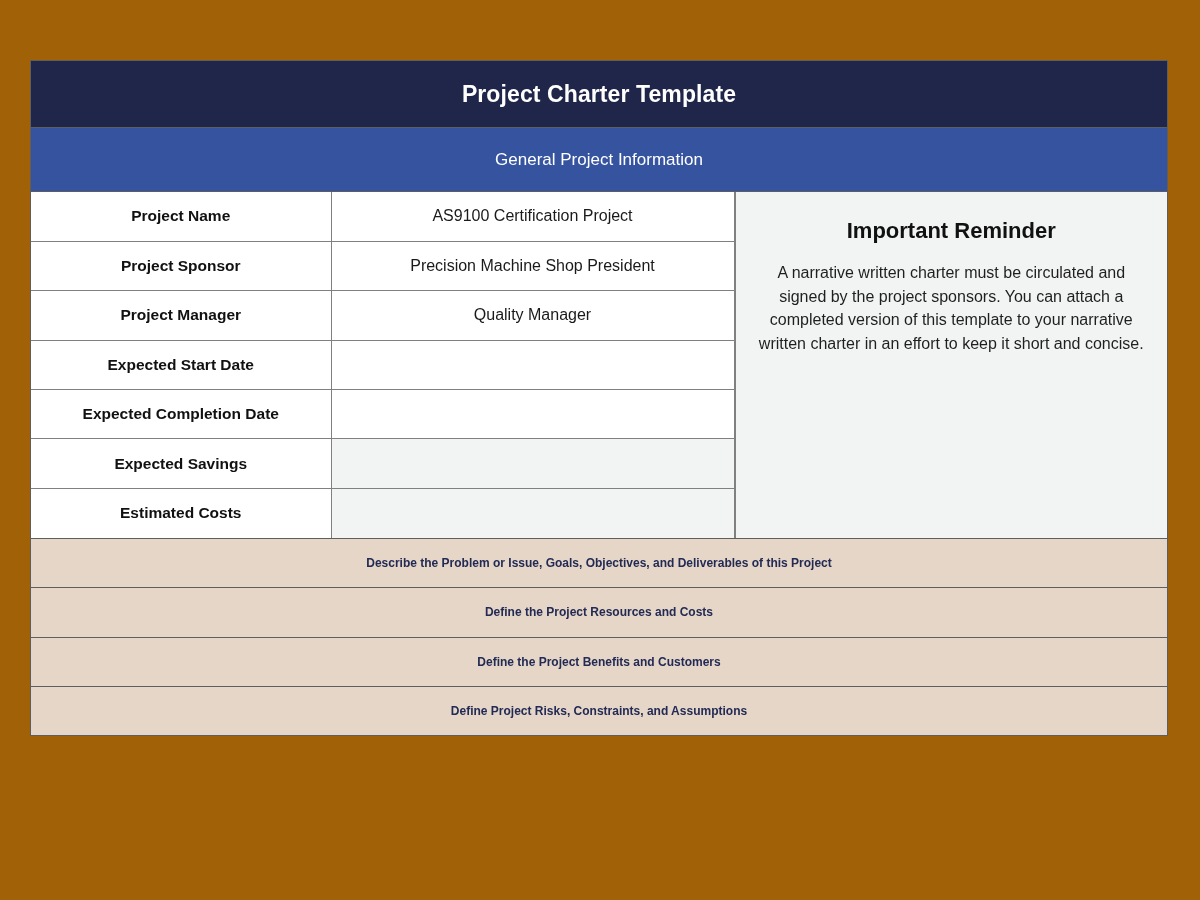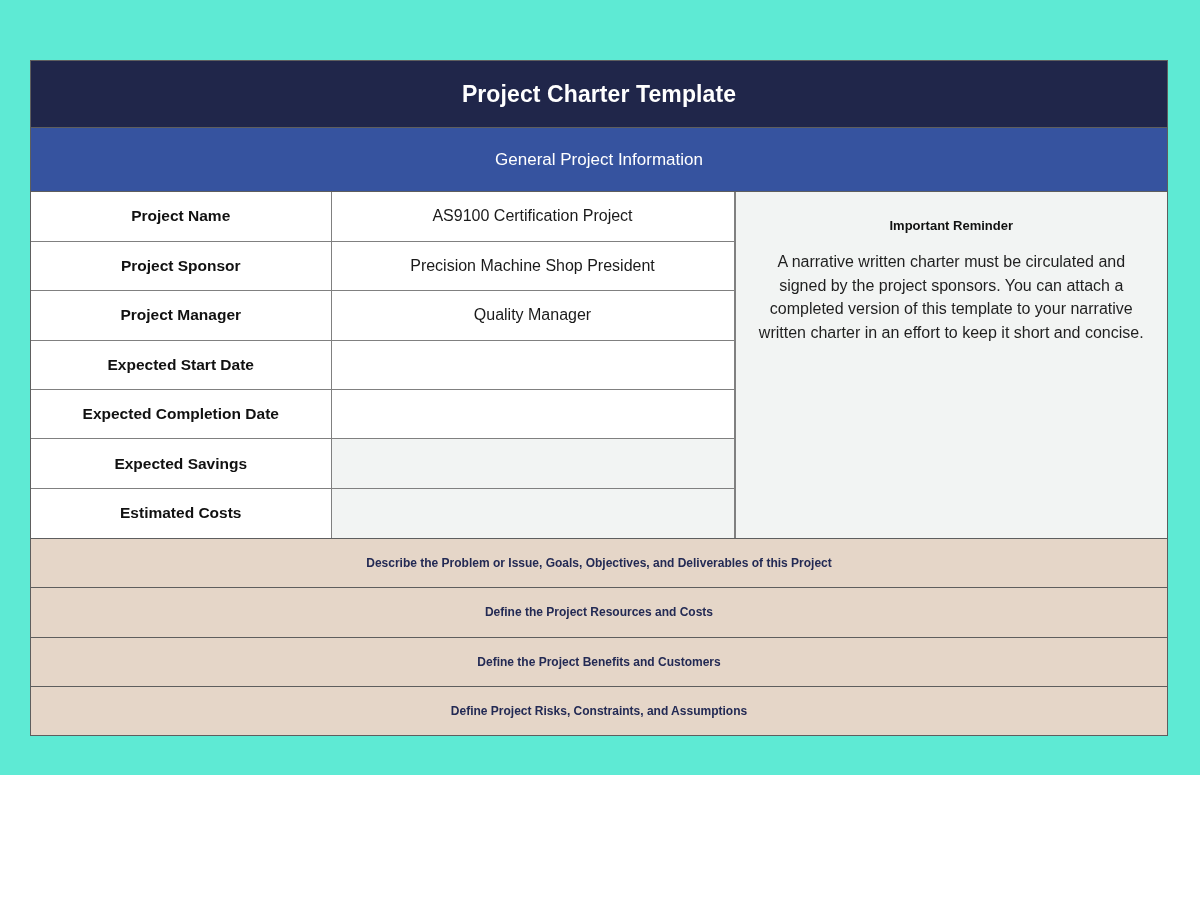--- a/index.html
+++ b/index.html
@@ -11,22 +11,22 @@
     overflow: hidden;
   }
   body {
     font-family: "Liberation Sans", sans-serif;
     -webkit-font-smoothing: antialiased;
   }
 
   .page {
     position: relative;
     width: 1200px;
-    height: 775px;
-    background: #5eead4;
+    height: 900px;
+    background: #a16207;
   }
 
   .charter {
     position: absolute;
     left: 30px;
     top: 60px;
     width: 1138px;
     border: 1px solid #5e5e5e;
     box-sizing: border-box;
   }
@@ -99,21 +99,21 @@
 
   .reminder {
     flex: 1 1 auto;
     background: #f2f4f3;
     border-left: 1px solid #808080;
     padding: 26px 18px 18px 18px;
     box-sizing: border-box;
     text-align: center;
   }
   .reminder-title {
-    font-size: 13px;
+    font-size: 22px;
     font-weight: bold;
     color: #111111;
     margin-bottom: 17px;
   }
   .reminder-para {
     font-size: 16px;
     line-height: 1.47;
     color: #1f1f1f;
     margin: 0 0 17px 0;
   }

